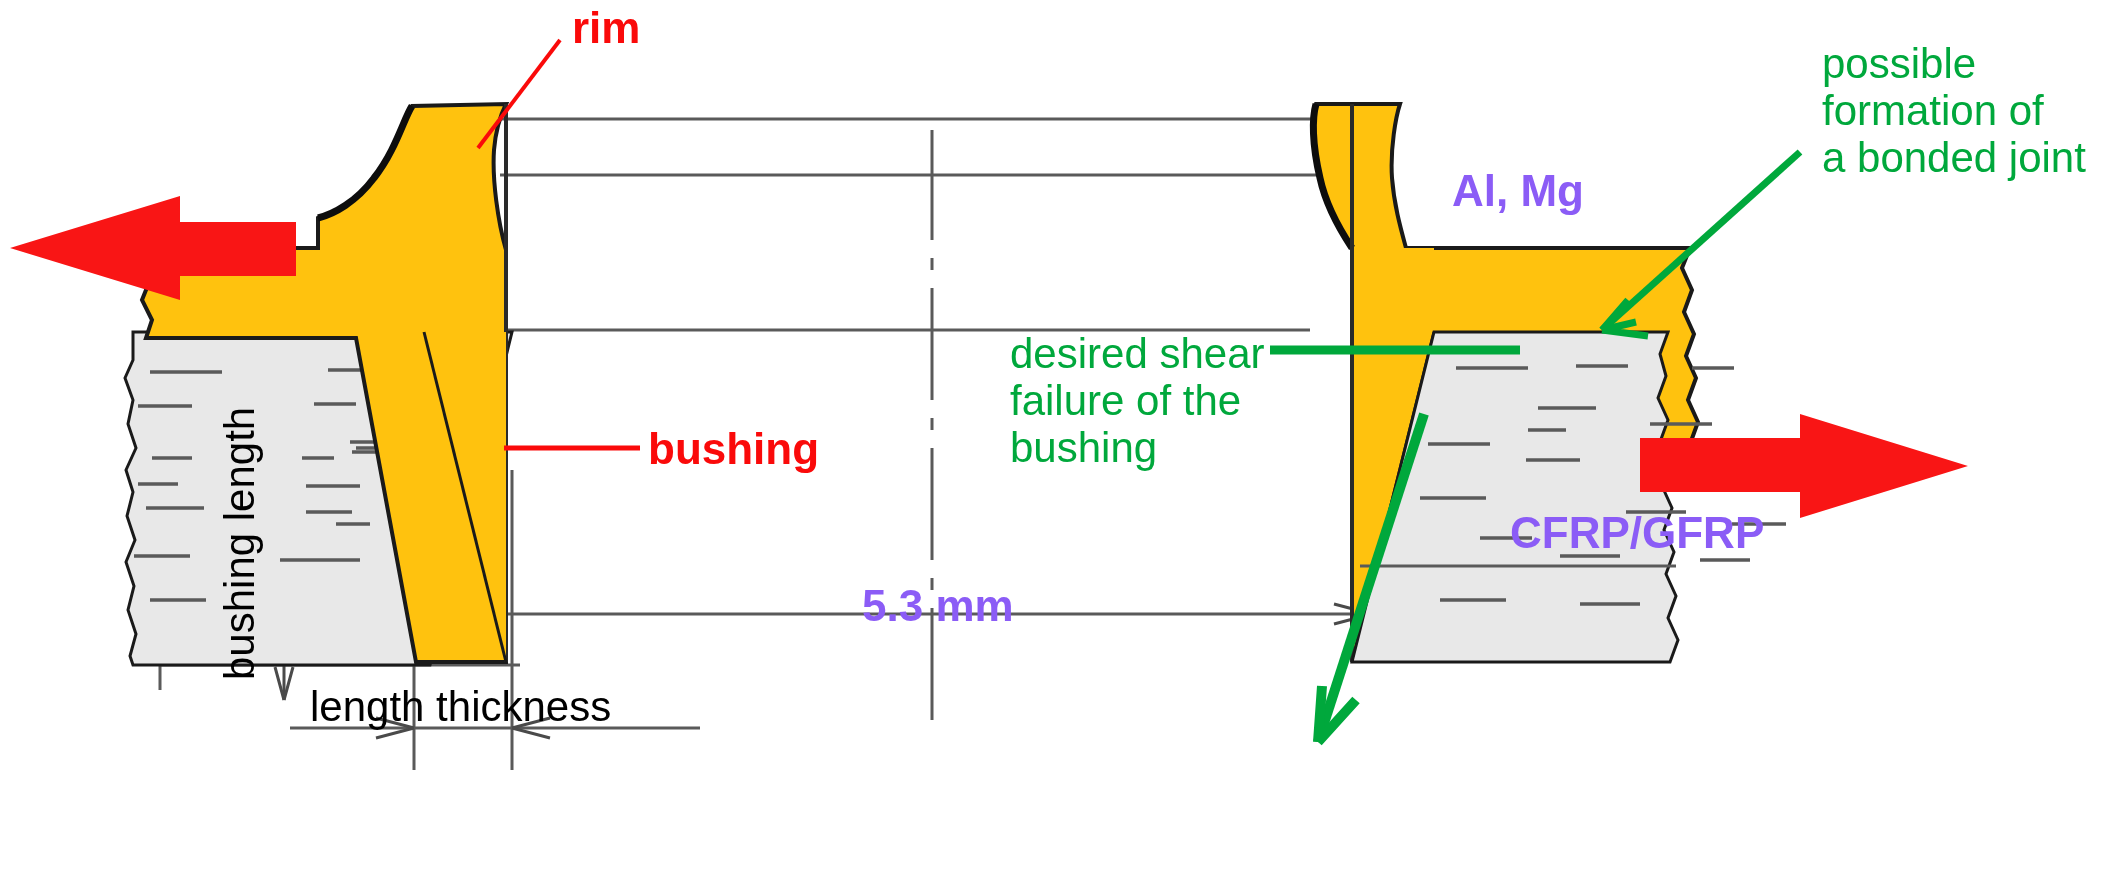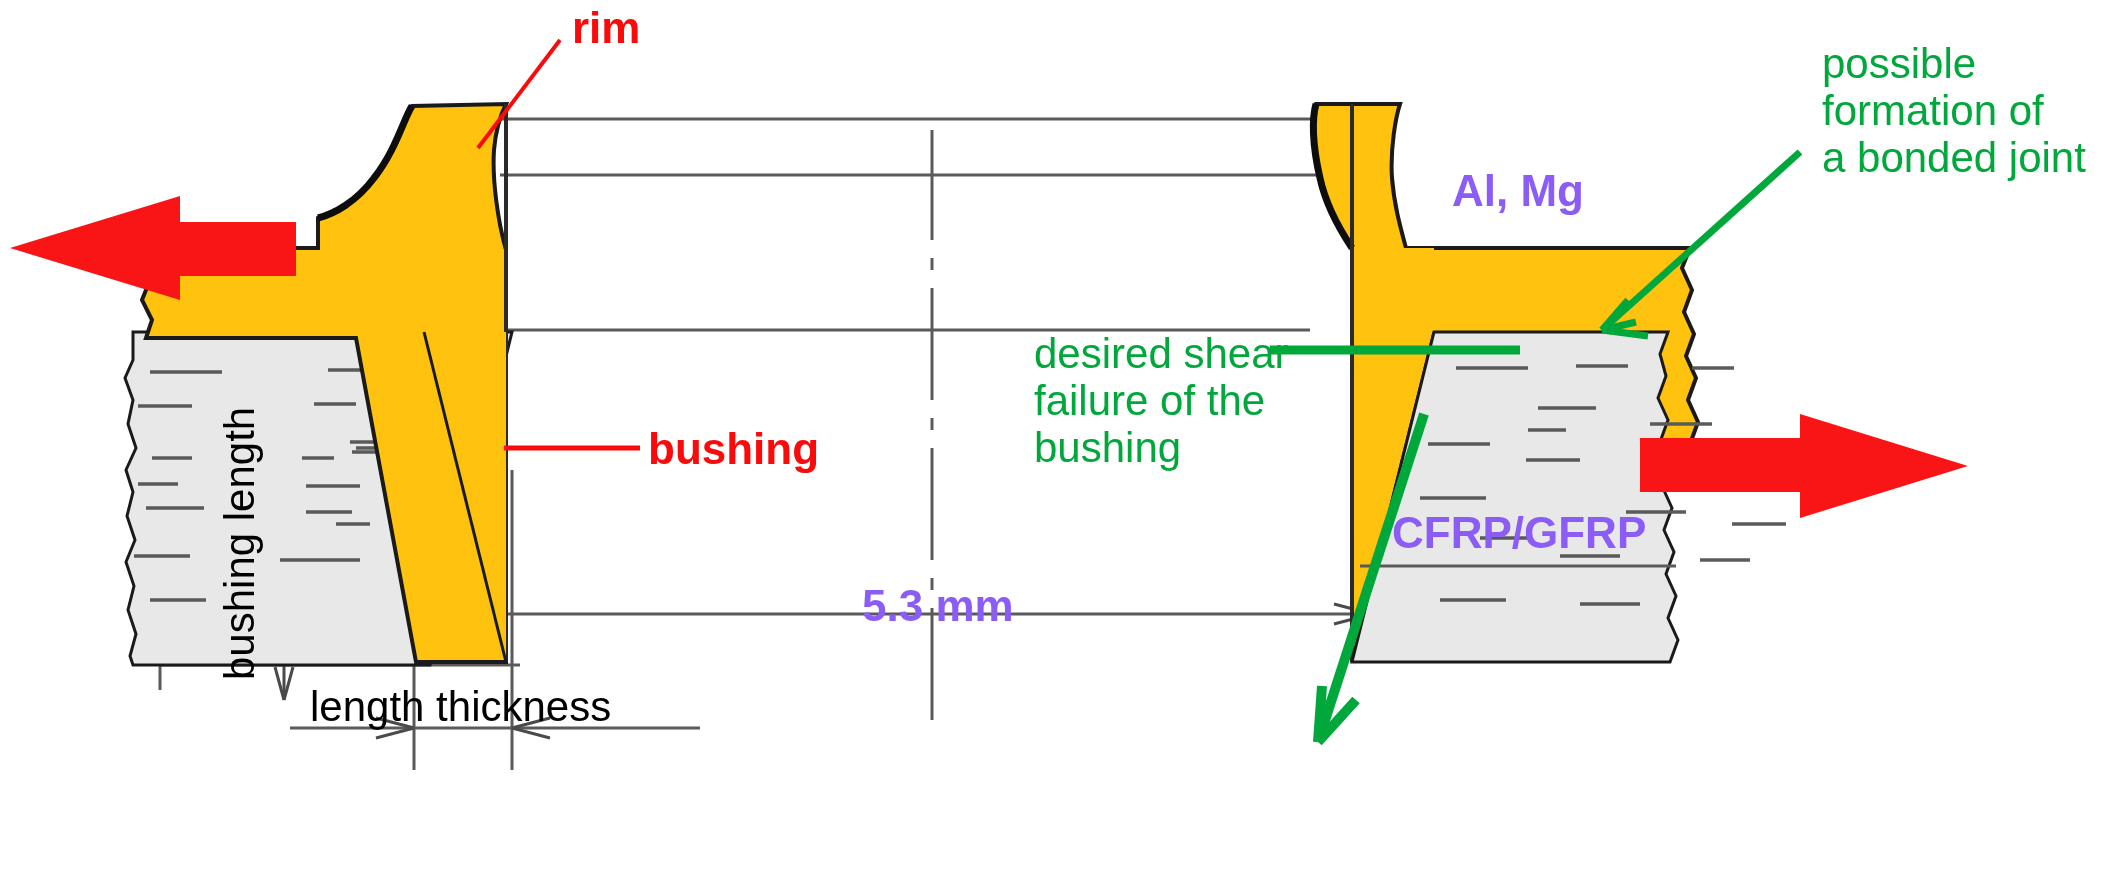--- a/index.html
+++ b/index.html
@@ -246,29 +246,29 @@
     </g>
 
   </svg>
 
   <div class="lbl lbl-red" style="left:572px; top:3px;">rim</div>
 
   <div class="lbl lbl-red" style="left:648px; top:424px;">bushing</div>
 
   <div class="lbl lbl-black-bold" style="left:1452px; top:166px;">Al, Mg</div>
 
-  <div class="lbl lbl-black-bold" style="left:1392px; top:508px;">CFRP/GFRP</div>
+  <div class="lbl lbl-black-bold" style="left:1510px; top:508px;">CFRP/GFRP</div>
 
   <div class="lbl lbl-black-bold" style="left:862px; top:581px;">5.3 mm</div>
 
   <div class="lbl lbl-black" style="left:310px; top:683px;">length thickness</div>
 
   <div class="lbl lbl-black rot90" style="left:216px; top:680px;">bushing length</div>
 
-  <div class="lbl lbl-green" style="left:1010px; top:330px;margin-left:24px;"><span style="white-space:pre-line;">desired shear
+  <div class="lbl lbl-green" style="left:1010px; top:330px;"><span style="white-space:pre-line;">desired shear
 failure of the
 bushing</span></div>
 
   <div class="lbl lbl-green" style="left:1822px; top:40px;"><span style="white-space:pre-line;">possible
 formation of
 a bonded joint</span></div>
 
 
 </div>
 

